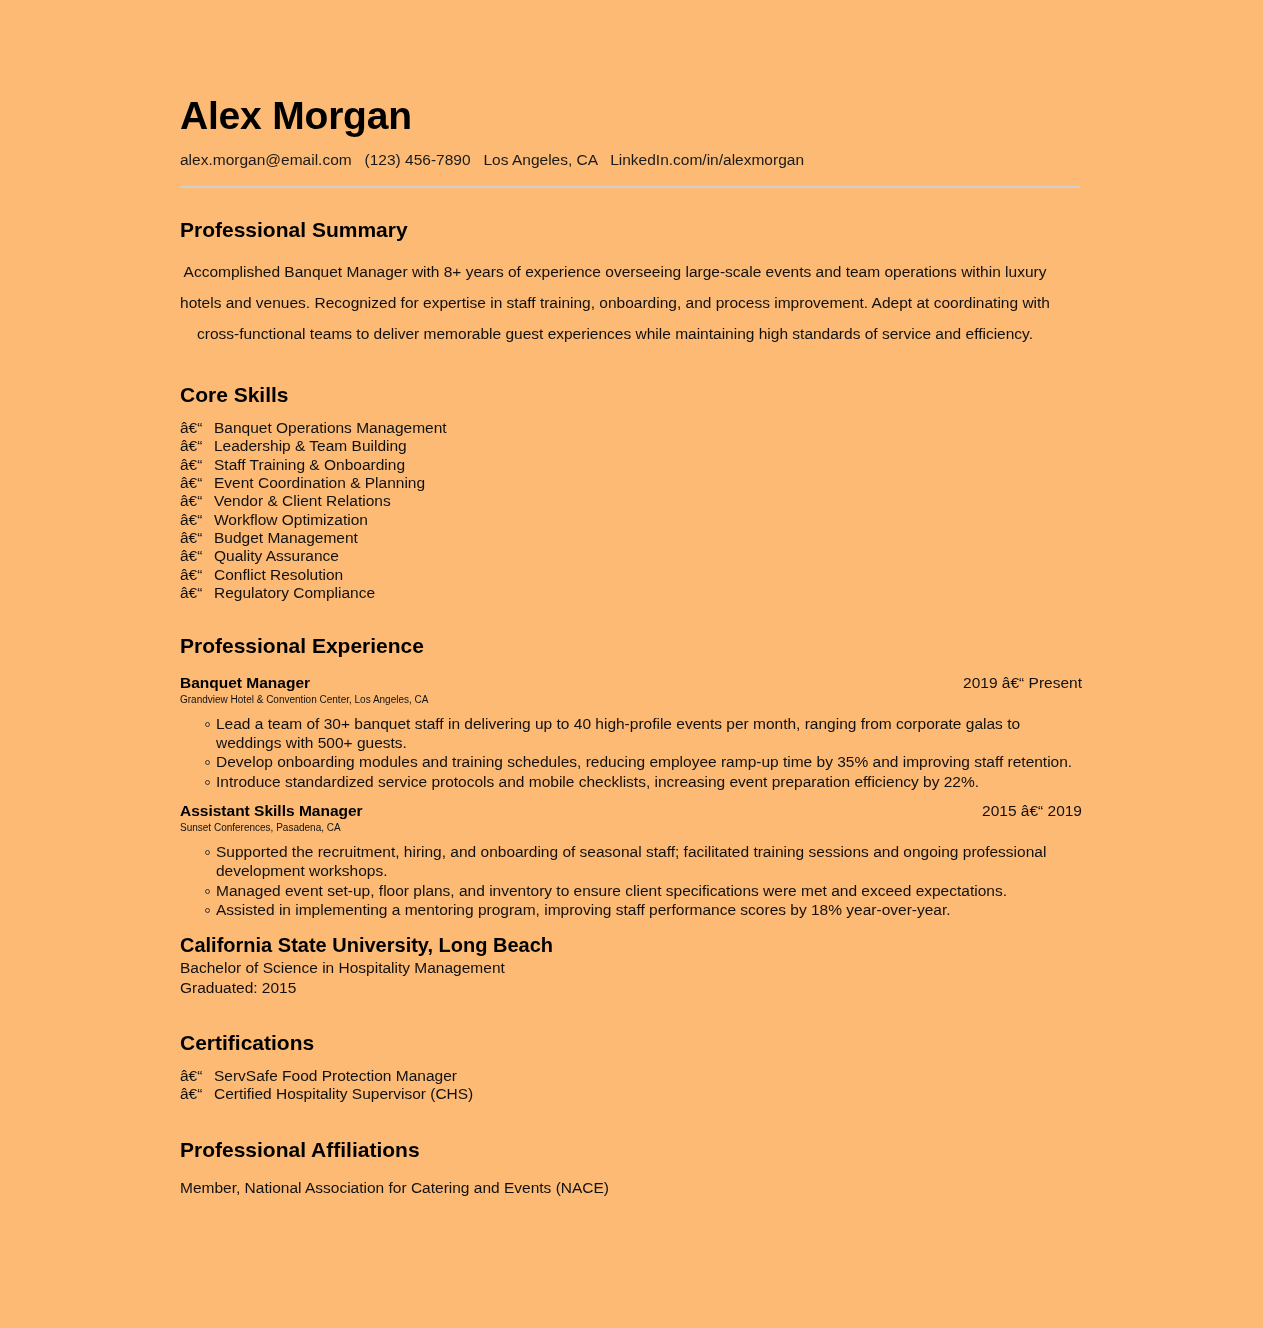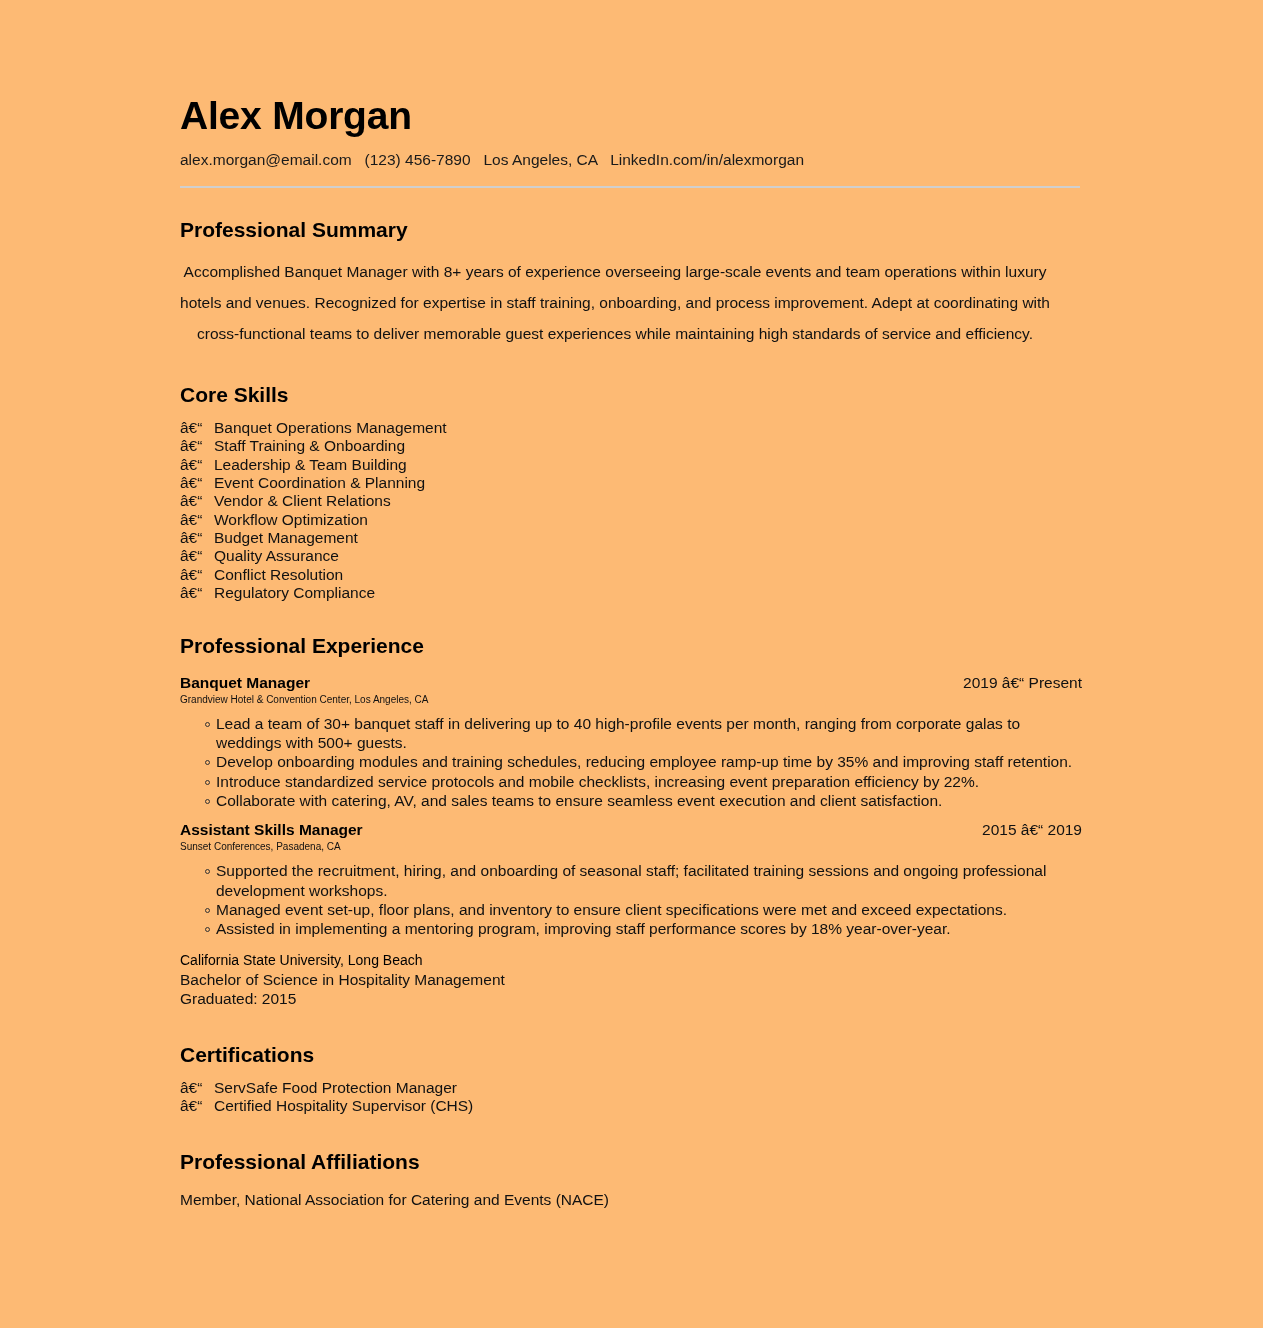--- a/index.html
+++ b/index.html
@@ -146,22 +146,22 @@
     width: 5px;
     height: 5px;
     border: 1px solid #333;
     border-radius: 50%;
     box-sizing: border-box;
   }
 
   
   .edu-block { margin-top: 14px; }
   .edu-school {
-    font-size: 14px;
-    font-weight: normal;
+    font-size: 20px;
+    font-weight: bold;
     line-height: 1.25;
     color: #000;
   }
   .edu-degree, .edu-grad {
     font-size: 15.5px;
     line-height: 1.25;
     color: #111;
   }
 
   
@@ -181,22 +181,22 @@
     <h1 class="name">Alex Morgan</h1>
     <div class="contact-line">alex.morgan@email.com   (123) 456-7890   Los Angeles, CA   LinkedIn.com/in/alexmorgan</div>
     <hr class="rule">
 
     <h2 class="section-heading sec-summary">Professional Summary</h2>
     <p class="summary">Accomplished Banquet Manager with 8+ years of experience overseeing large-scale events and team operations within luxury hotels and venues. Recognized for expertise in staff training, onboarding, and process improvement. Adept at coordinating with cross-functional teams to deliver memorable guest experiences while maintaining high standards of service and efficiency.</p>
 
     <h2 class="section-heading sec-skills">Core Skills</h2>
     <ul class="dash-list" id="skills-list">
         <li><span class="dash-mark">â€“</span><span>Banquet Operations Management</span></li>
+        <li><span class="dash-mark">â€“</span><span>Leadership &amp; Team Building</span></li>
         <li><span class="dash-mark">â€“</span><span>Staff Training &amp; Onboarding</span></li>
-        <li><span class="dash-mark">â€“</span><span>Leadership &amp; Team Building</span></li>
         <li><span class="dash-mark">â€“</span><span>Event Coordination &amp; Planning</span></li>
         <li><span class="dash-mark">â€“</span><span>Vendor &amp; Client Relations</span></li>
         <li><span class="dash-mark">â€“</span><span>Workflow Optimization</span></li>
         <li><span class="dash-mark">â€“</span><span>Budget Management</span></li>
         <li><span class="dash-mark">â€“</span><span>Quality Assurance</span></li>
         <li><span class="dash-mark">â€“</span><span>Conflict Resolution</span></li>
         <li><span class="dash-mark">â€“</span><span>Regulatory Compliance</span></li>
       </ul>
 
     <h2 class="section-heading sec-experience">Professional Experience</h2>
@@ -204,21 +204,20 @@
         <div class="job">
           <div class="job-head">
             <div class="job-title">Banquet Manager</div>
             <div class="job-dates">2019 â€“ Present</div>
           </div>
           <div class="job-org">Grandview Hotel &amp; Convention Center, Los Angeles, CA</div>
           <ul class="job-bullets">
             <li>Lead a team of 30+ banquet staff in delivering up to 40 high-profile events per month, ranging from corporate galas to weddings with 500+ guests.</li>
             <li>Develop onboarding modules and training schedules, reducing employee ramp-up time by 35% and improving staff retention.</li>
             <li>Introduce standardized service protocols and mobile checklists, increasing event preparation efficiency by 22%.</li>
-            <li>Collaborate with catering, AV, and sales teams to ensure seamless event execution and client satisfaction.</li>
           </ul>
         </div>
         <div class="job">
           <div class="job-head">
             <div class="job-title">Assistant Skills Manager</div>
             <div class="job-dates">2015 â€“ 2019</div>
           </div>
           <div class="job-org">Sunset Conferences, Pasadena, CA</div>
           <ul class="job-bullets">
             <li>Supported the recruitment, hiring, and onboarding of seasonal staff; facilitated training sessions and ongoing professional development workshops.</li>

